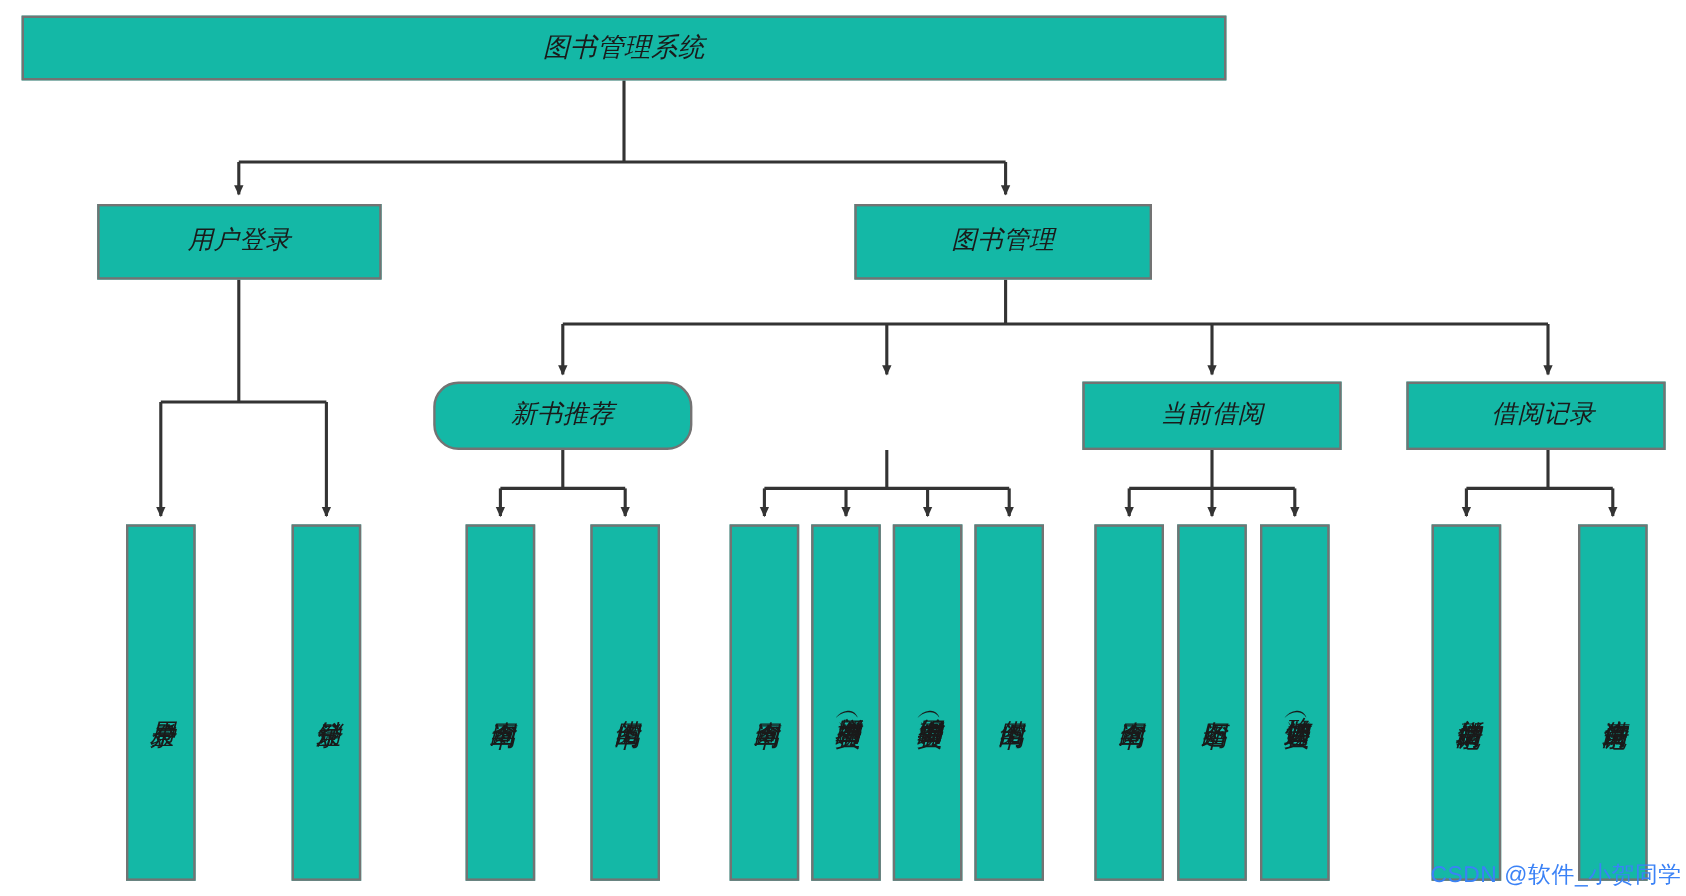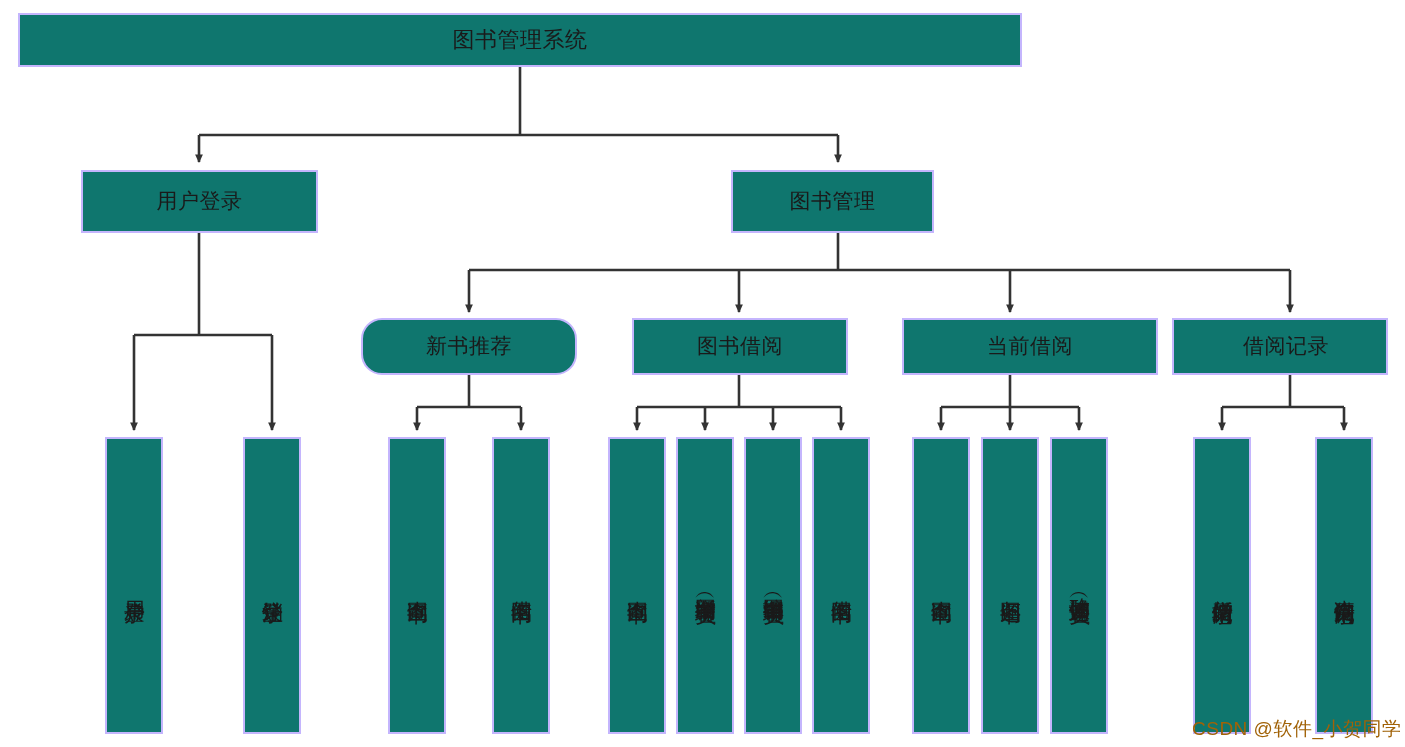--- a/index.html
+++ b/index.html
@@ -21,26 +21,27 @@
     position: absolute;
     left: 0;
     top: 0;
     width: 1405px;
     height: 747px;
     pointer-events: none;
   }
   .node {
     position: absolute;
     box-sizing: border-box;
-    background: #0f766e;
-    border: 2px solid #c4b5fd;
+    background: #14b8a6;
+    border: 2px solid #737373;
     display: flex;
     align-items: center;
     justify-content: center;
     color: #1a1a1a;
+    font-style: italic;
   }
   .node-label {
     display: block;
     text-align: center;
     line-height: 1.25;
     white-space: nowrap;
   }
   .node.horizontal .node-label {
     font-size: 21px;
     letter-spacing: 0.5px;
@@ -57,21 +58,21 @@
     writing-mode: vertical-rl;
     text-orientation: upright;
     font-size: 21px;
     line-height: 1.18;
     letter-spacing: 1px;
     white-space: nowrap;
   }
   .watermark {
     position: absolute;
     font-size: 19px;
-    color: #a16207;
+    color: #3b82f6;
     white-space: nowrap;
     letter-spacing: 0.5px;
   }
 </style>
 </head>
 <body>
 
 <div id="diagram-root">
 
   <svg id="edge-layer" viewBox="0 0 1405 747" xmlns="http://www.w3.org/2000/svg">
@@ -124,31 +125,28 @@
     </g>
   </svg>
 
   <div class="node root horizontal" style="left:18px; top:13px; width:1004px; height:54px;">
     <span class="node-label">图书管理系统</span>
   </div>
 
   <div class="node horizontal" style="left:81px; top:170px; width:237px; height:63px;">
     <span class="node-label">用户登录</span>
   </div>
-  <div class="node horizontal" style="left:712px; top:170px; width:203px; height:63px;margin-left:19px;">
+  <div class="node horizontal" style="left:712px; top:170px; width:248px; height:63px;">
     <span class="node-label">图书管理</span>
   </div>
 
   <div class="node horizontal" style="left:361px; top:318px; width:216px; height:57px;border-radius:21px;">
     <span class="node-label">新书推荐</span>
   </div>
-  <div class="node horizontal" style="left:632px; top:318px; width:216px; height:57px;">
-    <span class="node-label">图书借阅</span>
-  </div>
-  <div class="node horizontal" style="left:902px; top:318px; width:256px; height:57px;">
+  <div class="node horizontal" style="left:902px; top:318px; width:216px; height:57px;">
     <span class="node-label">当前借阅</span>
   </div>
   <div class="node horizontal" style="left:1172px; top:318px; width:216px; height:57px;padding-left:12px;">
     <span class="node-label">借阅记录</span>
   </div>
 
   <div class="node vertical" style="left:105px; top:437px; width:58px; height:297px;">
     <span class="node-label">用户登录</span>
   </div>
   <div class="node vertical" style="left:243px; top:437px; width:58px; height:297px;">

